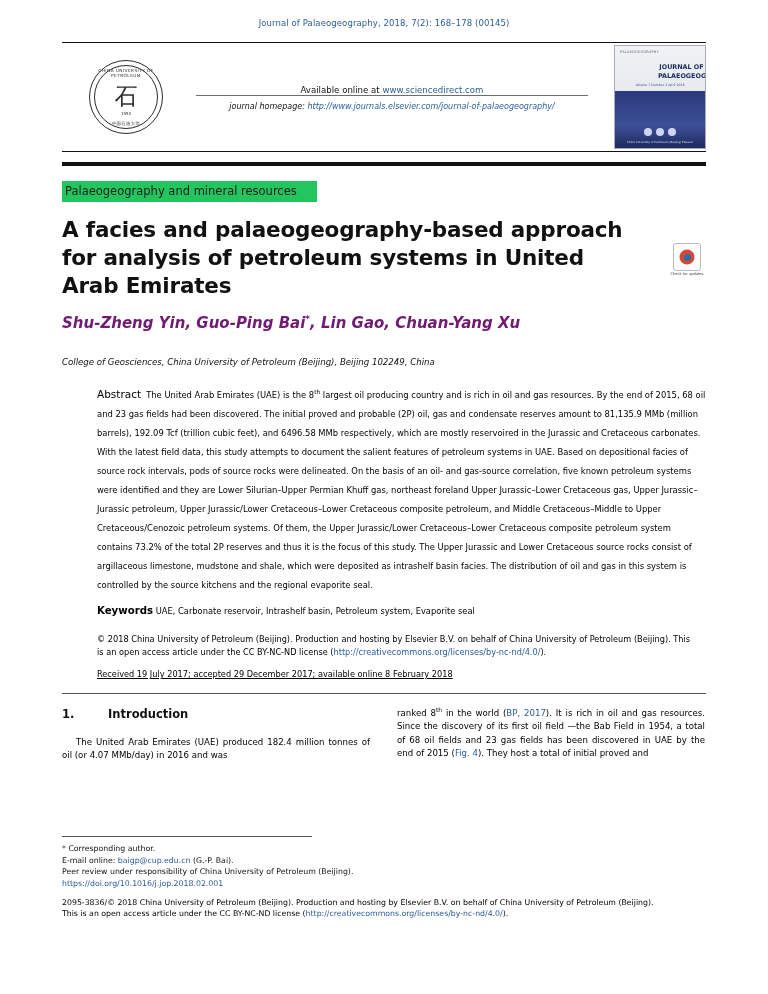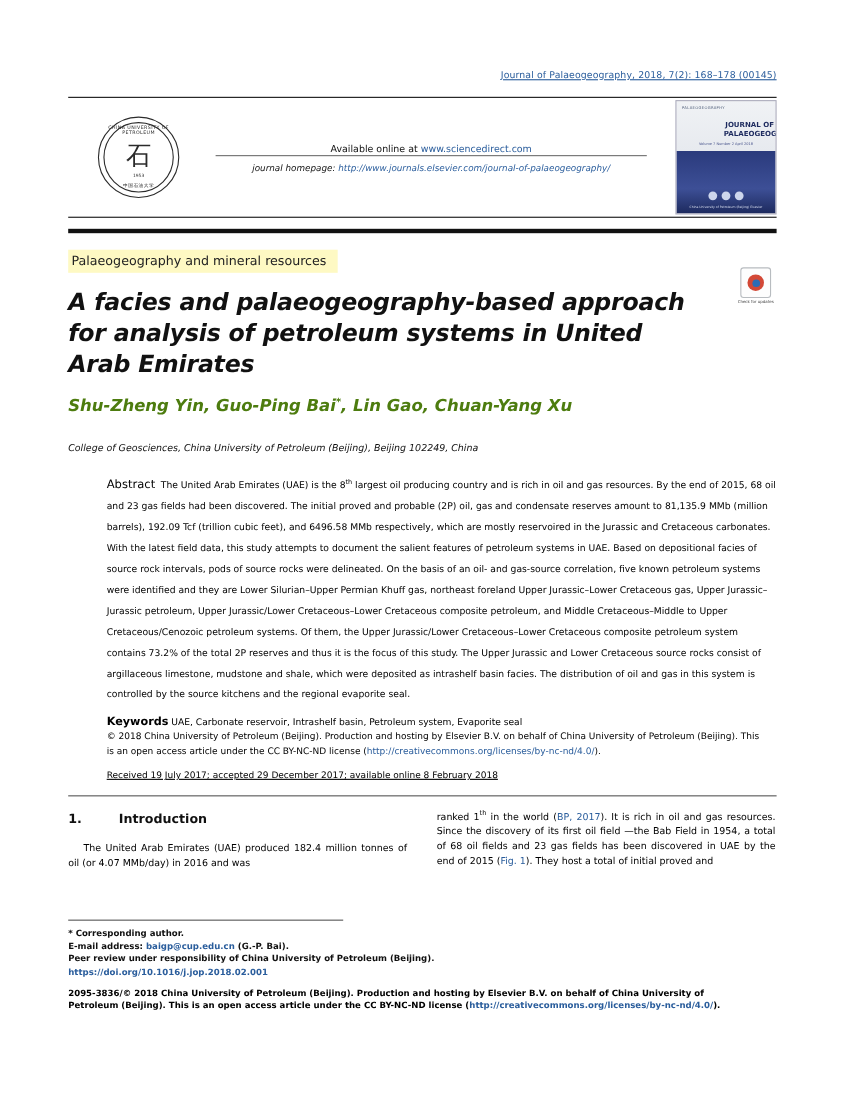--- a/index.html
+++ b/index.html
@@ -17,26 +17,25 @@
   .page {
     position: relative;
     width: 768px;
     height: 994px;
     box-sizing: border-box;
     padding: 0 62px;
   }
 
   
   .running-head {
-    text-align: right;
+    text-align: center;
     font-size: 8.5px;
     color: #2a5d9c;
-    padding-top: 64px;
+    padding-top: 18px;
     letter-spacing: 0.1px;
-    text-decoration: underline;
   }
 
   
   .masthead {
     margin-top: 14px;
     border-top: 1.2px solid #111;
     border-bottom: 1.2px solid #111;
     height: 108px;
     position: relative;
     display: flex;
@@ -199,36 +198,35 @@
   .thick-rule {
     margin-top: 10px;
     height: 4px;
     background: #111;
   }
 
   
   .section-label {
     margin-top: 15px;
     display: inline-block;
-    background: #fef9c3;
+    background: #22c55e;
     font-size: 11.5px;
     color: #222;
-    padding: 3px 10px 4px 3px;
+    padding: 3px 20px 4px 3px;
   }
 
   
   .title {
     margin-top: 14px;
     font-size: 21.5px;
     font-weight: bold;
     line-height: 1.3;
     letter-spacing: -0.2px;
     max-width: 570px;
     color: #111;
-    font-style: italic;
   }
   .crossmark {
     position: absolute;
     right: 62px;
     top: 243px;
     width: 38px;
     text-align: center;
   }
   .crossmark .cm-box {
     width: 26px; height: 26px;
@@ -260,21 +258,21 @@
     color: #444;
     margin-top: 1px;
     line-height: 1.25;
   }
 
   
   .authors {
     font-size: 15px;
     font-weight: bold;
     font-style: italic;
-    color: #4d7c0f;
+    color: #701a75;
   }
   .authors sup { font-size: 9px; font-weight: bold; }
 
   .affiliation {
     margin-top: 25px;
     font-size: 8.6px;
     font-style: italic;
     color: #111;
   }
 
@@ -300,21 +298,21 @@
     font-size: 8.4px;
   }
   .keywords-head {
     font-weight: bold;
     font-size: 10.2px;
   }
   .keywords-body { font-size: 8.3px; }
 
   
   .copyright {
-    margin-top: 1px;
+    margin-top: 17px;
     padding-left: 35px;
     font-size: 8.2px;
     line-height: 1.52;
     max-width: 600px;
   }
   .copyright a { color: #2a5d9c; text-decoration: none; }
   .received {
     margin-top: 11px;
     padding-left: 35px;
     font-size: 8.2px;
@@ -352,21 +350,20 @@
     text-align: justify;
   }
   .body-par a, .body-par-noindent a { color: #2a5d9c; text-decoration: none; }
 
   
   .footer {
     position: absolute;
     left: 62px;
     bottom: 74px;
     width: 644px;
-    font-weight: bold;
   }
   .footer-rule {
     width: 250px;
     border-top: 0.9px solid #555;
     margin-bottom: 6px;
   }
   .footer-line {
     font-size: 7.8px;
     line-height: 1.5;
     color: #111;
@@ -477,31 +474,31 @@
     <div class="col">
       <div class="sec-num-head">
         <span class="num">1.</span>
         <span>Introduction</span>
       </div>
       <div class="body-par">The United Arab Emirates (UAE) produced 182.4 million tonnes of oil (or 4.07 MMb/day) in 2016 and was</div>
     </div>
 
     <div class="col">
       <div class="body-par-noindent">
-        <span>ranked 1</span><sup>th</sup><span> in the world (</span><a href="#">BP, 2017</a><span>). It is rich in oil and gas resources. Since the discovery of its first oil field —the Bab Field in 1954, a total of 68 oil fields and 23 gas fields has been discovered in UAE by the end of 2015 (</span><a href="#">Fig. 1</a><span>). They host a total of initial proved and</span>
+        <span>ranked 8</span><sup>th</sup><span> in the world (</span><a href="#">BP, 2017</a><span>). It is rich in oil and gas resources. Since the discovery of its first oil field —the Bab Field in 1954, a total of 68 oil fields and 23 gas fields has been discovered in UAE by the end of 2015 (</span><a href="#">Fig. 4</a><span>). They host a total of initial proved and</span>
       </div>
     </div>
   </div>
 
   
   <div class="footer">
     <div class="footer-rule"></div>
     <div class="footer-line">* Corresponding author.</div>
     <div class="footer-line">
-      <span>E-mail address:</span>
+      <span>E-mail online:</span>
       <a href="#">baigp@cup.edu.cn</a>
       <span>(G.-P. Bai).</span>
     </div>
     <div class="footer-line">Peer review under responsibility of China University of Petroleum (Beijing).</div>
     <div class="footer-line">
       <a href="#">https://doi.org/10.1016/j.jop.2018.02.001</a>
     </div>
     <div class="footer-block">
       <span>2095-3836/© 2018 China University of Petroleum (Beijing). Production and hosting by Elsevier B.V. on behalf of China University of Petroleum (Beijing). This is an open access article under the CC BY-NC-ND license (</span><a href="#">http://creativecommons.org/licenses/by-nc-nd/4.0/</a><span>).</span>
     </div>

